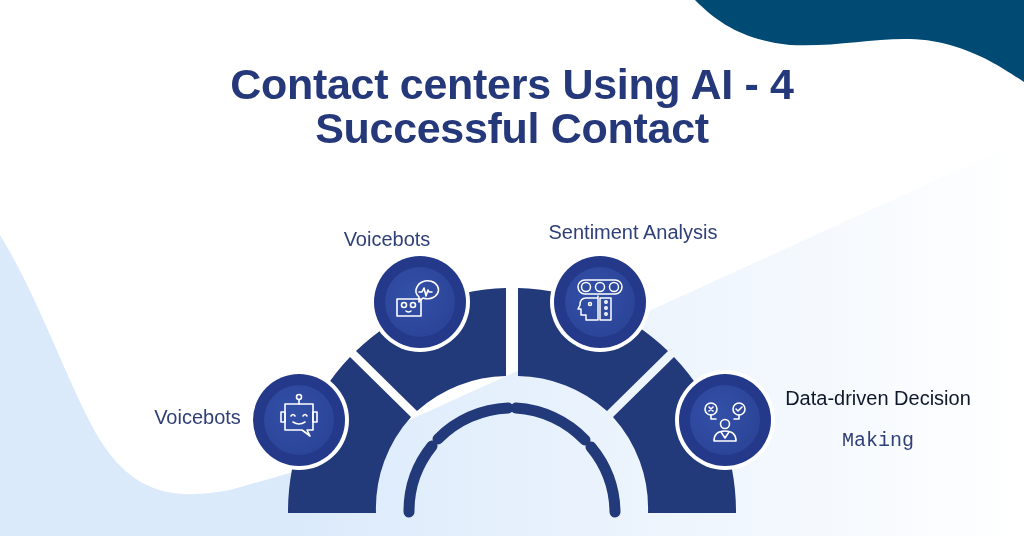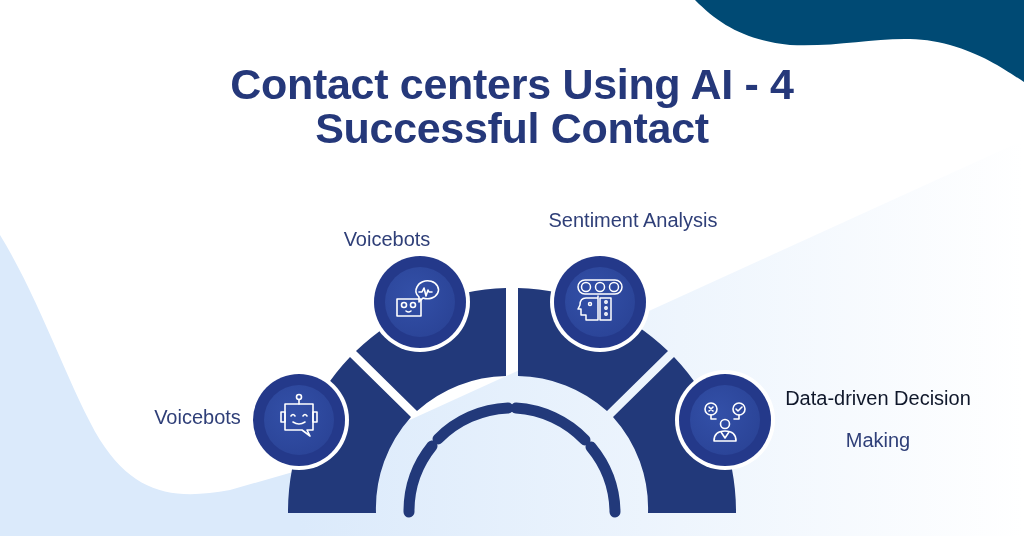--- a/index.html
+++ b/index.html
@@ -122,15 +122,15 @@
       <path d="M739,415 v4 h-5"></path>
       <circle cx="725" cy="424" r="4.5"></circle>
       <path d="M714,441 q0,-10 11,-10 q11,0 11,10 Z"></path>
       <path d="M721,432 l4,6 l4,-6"></path>
     </g>
   </g>
 </svg>
 
 <div class="label" style="left:150px; top:406px; width:95px; color:#2f3f78;">Voicebots</div>
 <div class="label" style="left:332px; top:228px; width:110px; color:#2f3f78;">Voicebots</div>
-<div class="label" style="left:538px; top:209px; width:190px; color:#2f3f78;">Sentiment Analysis</div>
+<div class="label" style="left:538px; top:221px; width:190px; color:#2f3f78;">Sentiment Analysis</div>
 <div class="label" style="left:776px; top:387px; width:204px; color:#0f172a;">Data-driven Decision</div>
-<div class="label" style="left:776px; top:429px; width:204px; color:#2f3f78;">Making</div>
+<div class="label" style="left:776px; top:429px; width:204px; color:#2f3f78;font-family:Liberation Mono, monospace;">Making</div>
 
 </body></html>

